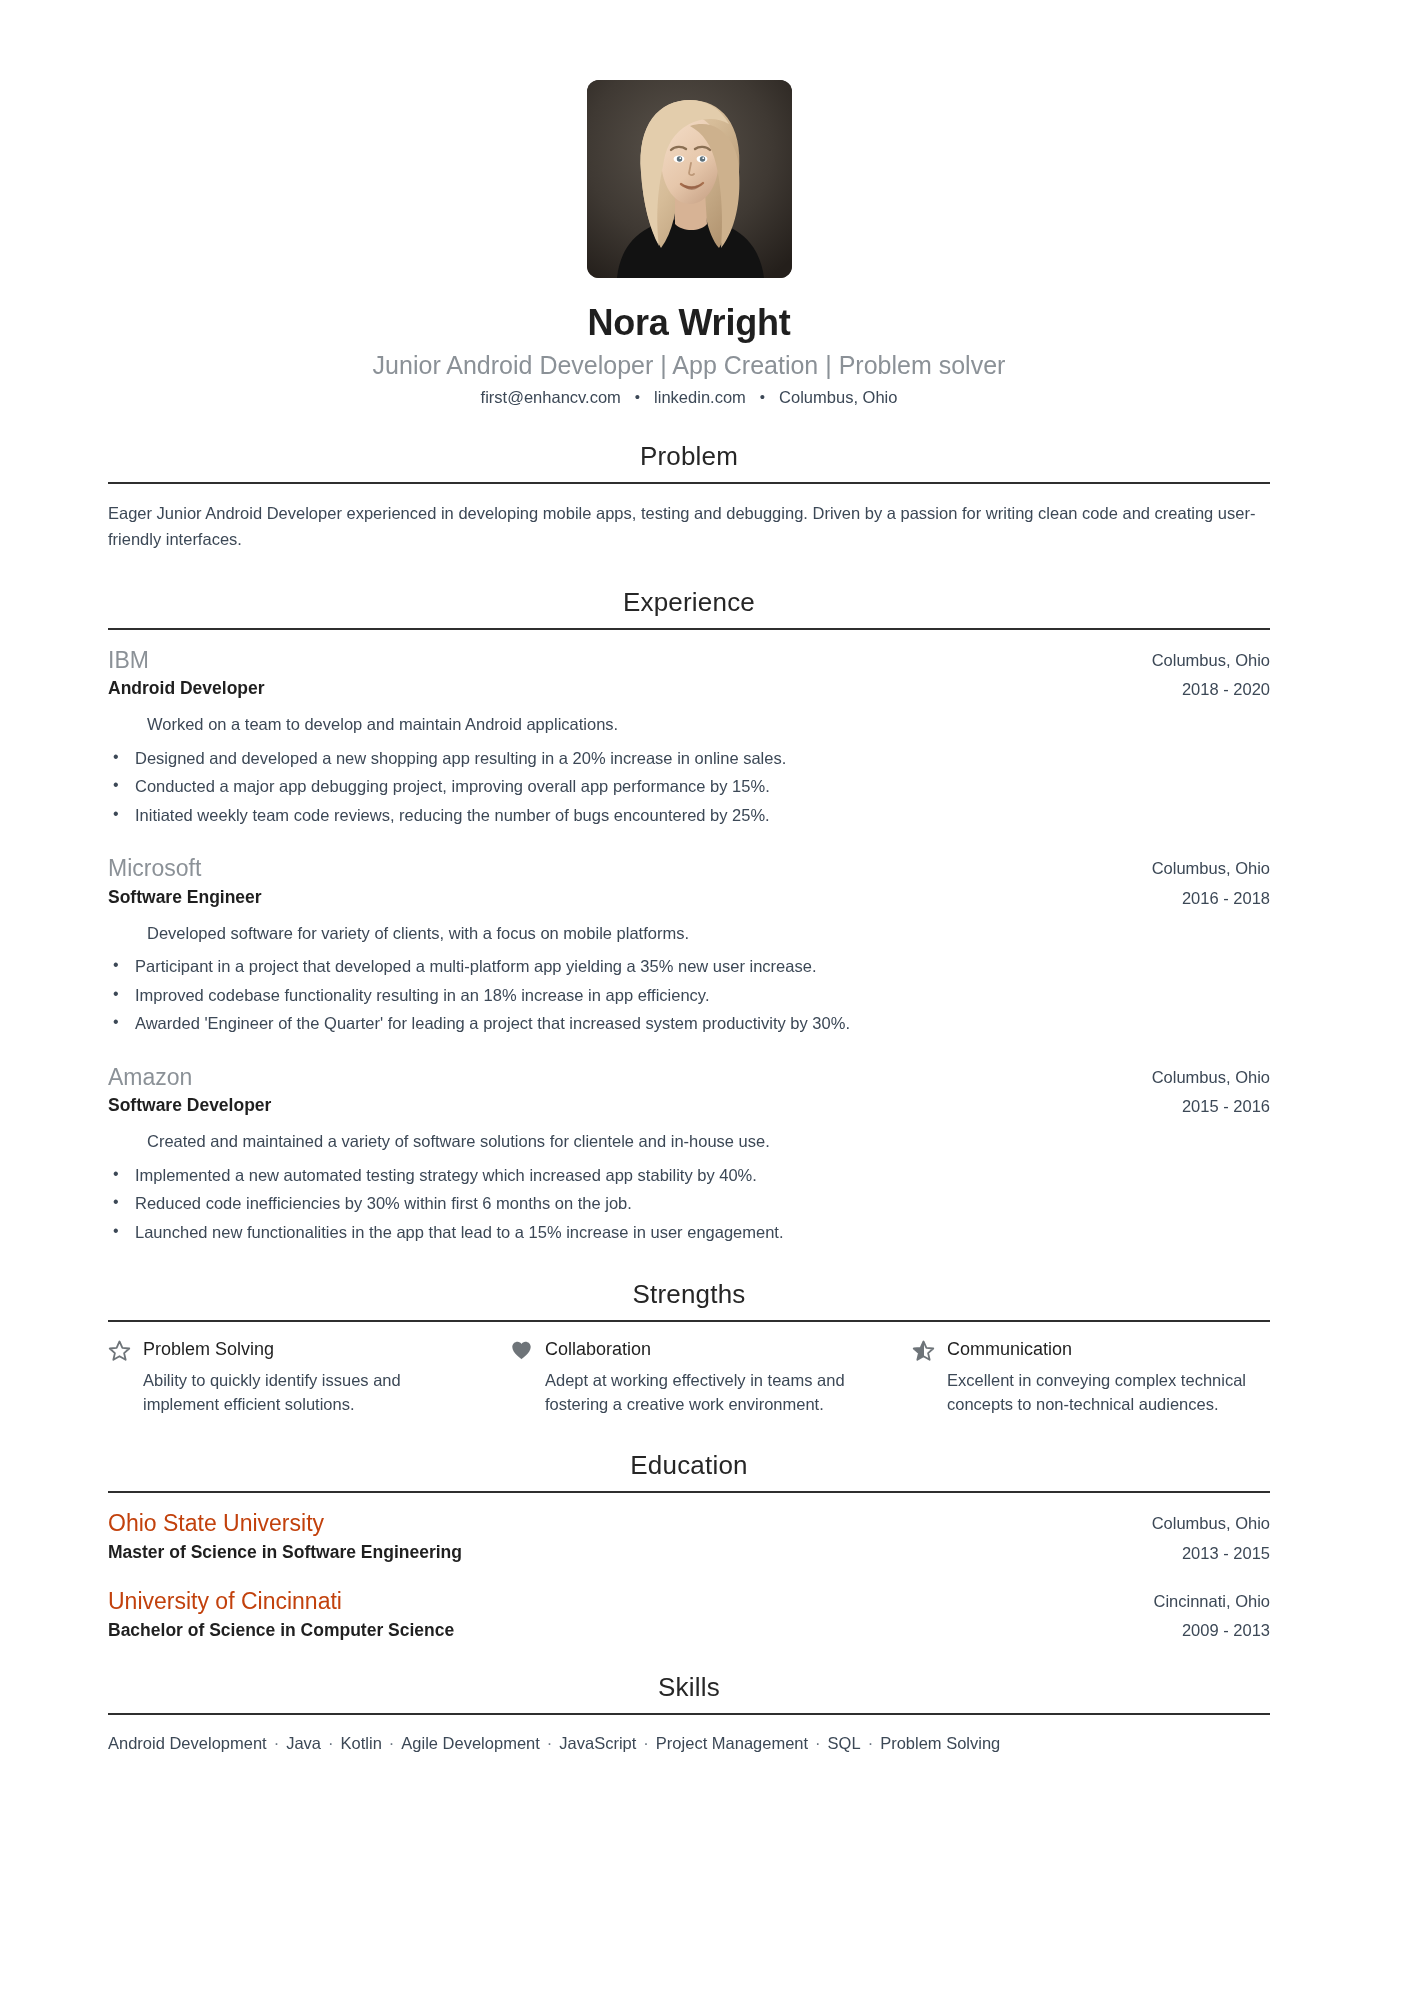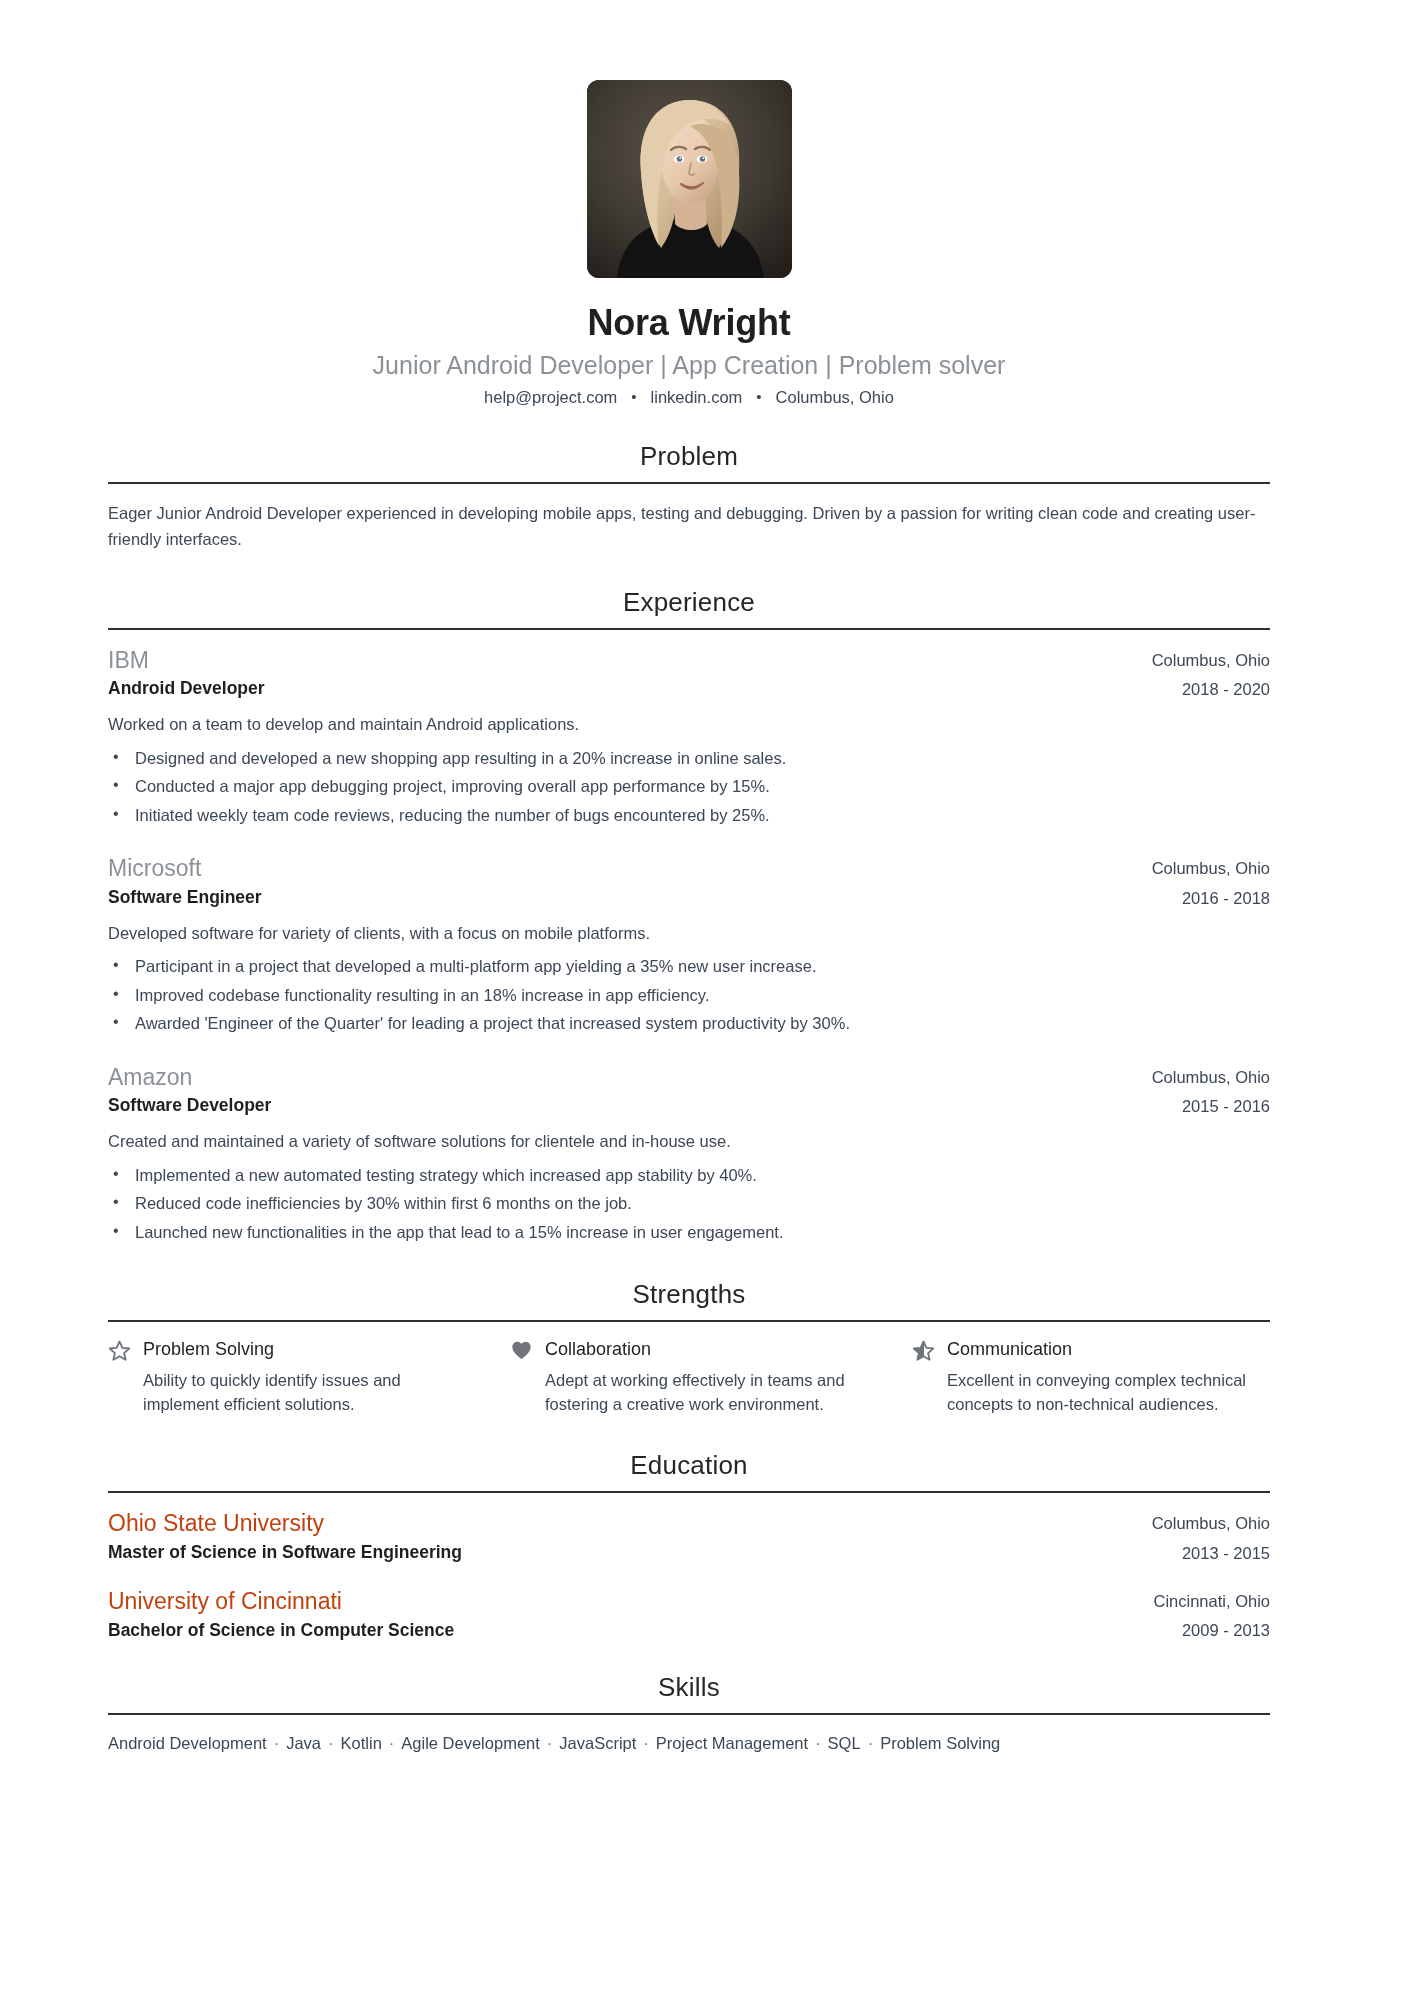--- a/index.html
+++ b/index.html
@@ -149,20 +149,21 @@
     color: #3c4856;
     line-height: 1.35;
     margin-top: 7px;
   }
 
   .entry-desc {
     font-size: 16.5px;
     color: #3c4856;
     line-height: 1.5;
     margin-top: 11px;
+    margin-left: 39px;
   }
 
   .bullets {
     list-style: none;
     margin-top: 9px;
   }
   .bullets li {
     position: relative;
     padding-left: 27px;
     font-size: 16.5px;
@@ -300,21 +301,21 @@
           <path d="M94 104 C100 109 110 109 116 103" stroke="#a9714f" stroke-width="2.4" fill="none" stroke-linecap="round"></path>
           <path d="M95 104 C101 107 110 107 115 103 C110 112 100 112 95 104 Z" fill="#8d5a42" opacity="0.55"></path>
         </svg>
       </div>
     </div>
 
     <h1 class="full-name">Nora Wright</h1>
     <p class="headline">Junior Android Developer | App Creation | Problem solver</p>
 
     <div class="contact-line">
-      <span class="contact-item">help@project.com</span>
+      <span class="contact-item">first@enhancv.com</span>
       <span class="contact-sep">•</span>
       <span class="contact-item">linkedin.com</span>
       <span class="contact-sep">•</span>
       <span class="contact-item">Columbus, Ohio</span>
     </div>
   </header>
 
   <section class="section">
     <h2 class="section-title">Problem</h2>
     <div class="rule"></div>

